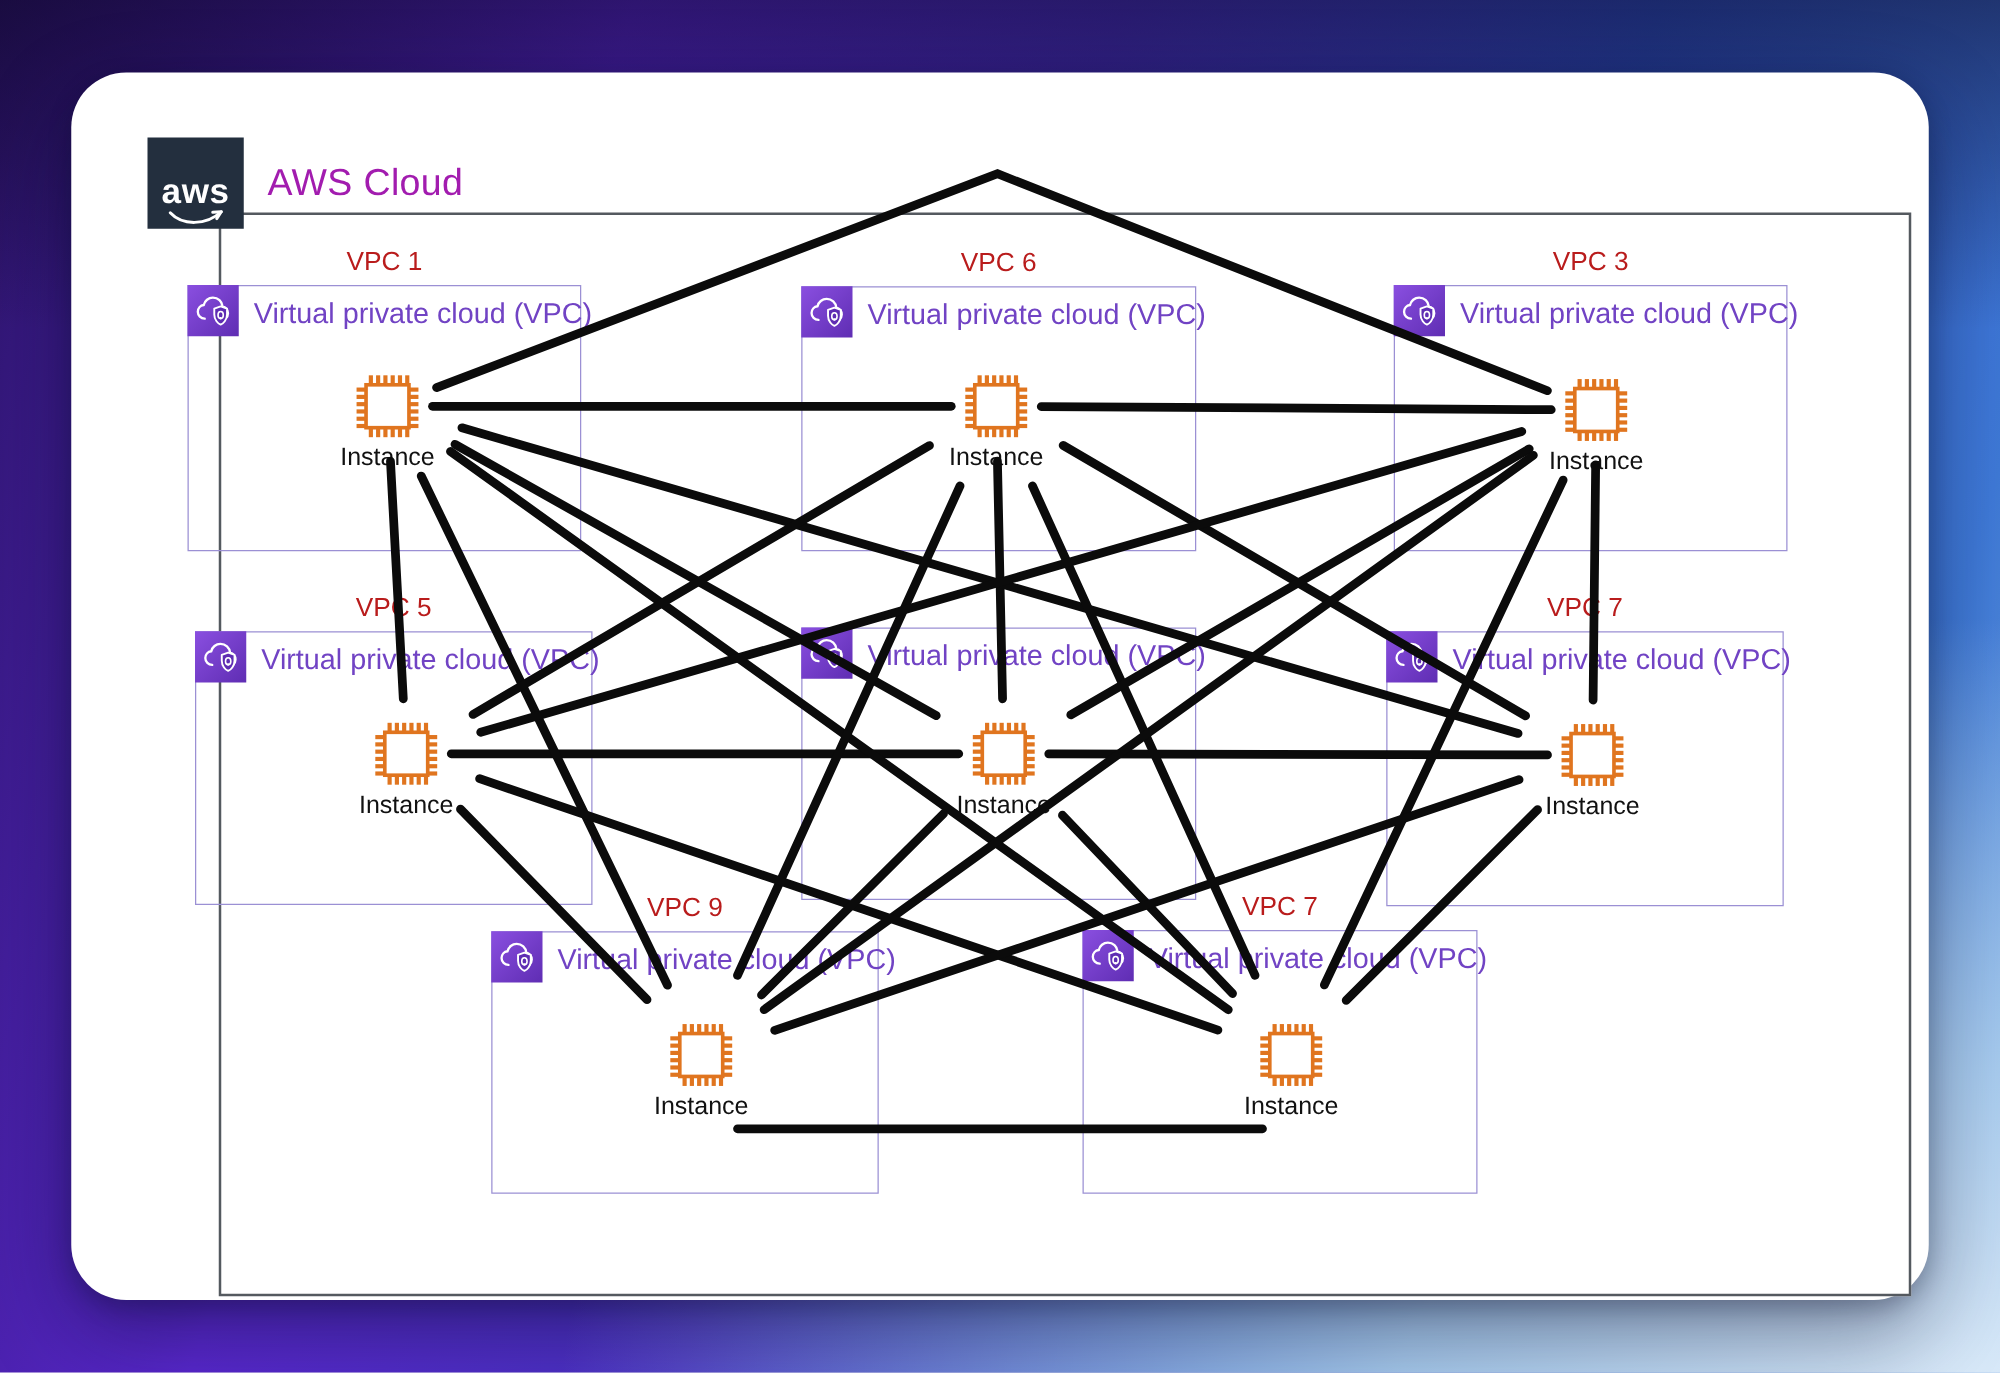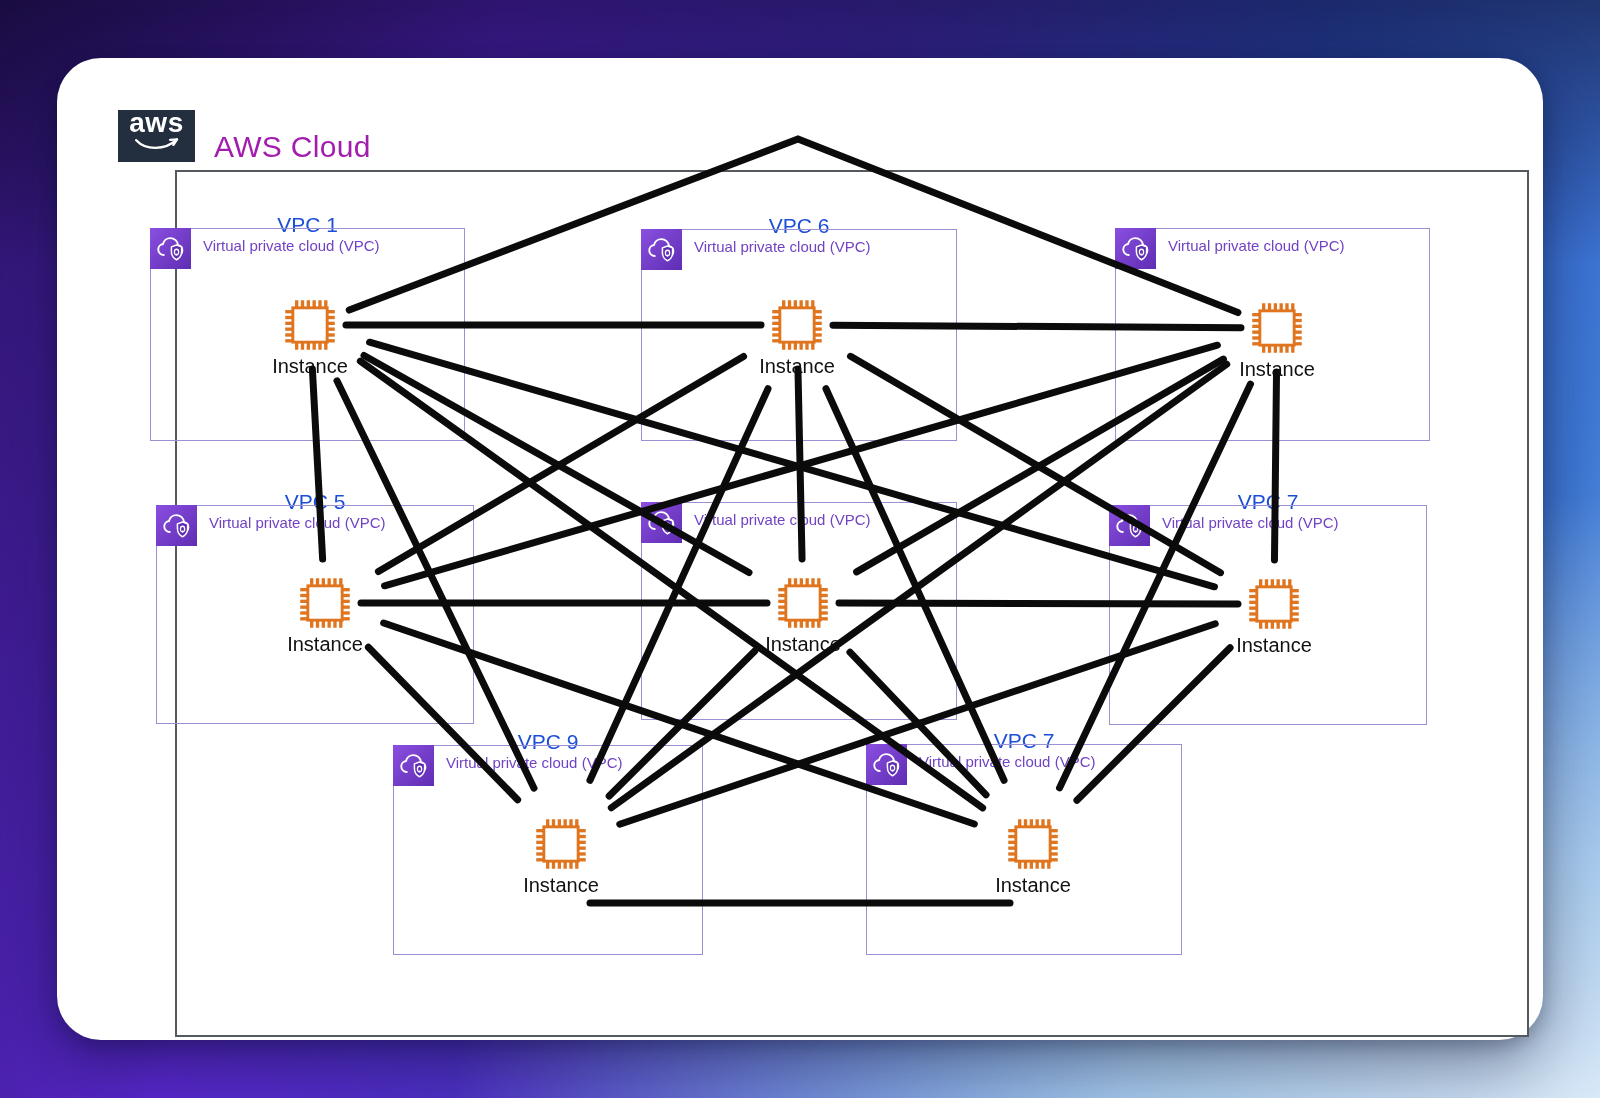--- a/index.html
+++ b/index.html
@@ -15,45 +15,45 @@
   .card{
     position:absolute;left:57px;top:58px;width:1486px;height:982px;
     background:#ffffff;border-radius:44px;
     box-shadow:0 26px 70px rgba(8,12,40,.45), 0 6px 18px rgba(8,12,40,.25);
   }
   .cloud-box{
     position:absolute;left:118px;top:112px;width:1354px;height:867px;
     border:2px solid var(--cloud-border,#54595f);background:#fff;box-sizing:border-box;
   }
   .aws-logo{
-    position:absolute;left:118px;top:110px;width:77px;height:52px;
+    position:absolute;left:118px;top:110px;width:77px;height:73px;
     background:var(--logo-bg,#232f3e);display:flex;flex-direction:column;
-    align-items:center;justify-content:flex-start;z-index:2;
+    align-items:center;justify-content:flex-end;z-index:2;
   }
   .aws-word{color:#fff;font-weight:bold;font-size:28px;line-height:26px;letter-spacing:.5px;}
   .aws-swoosh{width:50px;height:16px;margin-top:1px;}
   .cloud-title{
     position:absolute;left:214px;top:130px;font-size:30px;color:#a21caf;z-index:2;
     letter-spacing:.3px;
   }
   .vpc{position:absolute;inset:0;pointer-events:none;}
   .vpc-name{
-    position:absolute;text-align:center;font-size:21px;color:#1d4ed8;height:26px;line-height:26px;margin-top:15px;
+    position:absolute;text-align:center;font-size:21px;color:#b91c1c;height:26px;line-height:26px;
   }
   .vpc-box{
     position:absolute;border:1.5px solid var(--vpc-border,#9b90d4);box-sizing:border-box;background:transparent;
   }
   .vpc-badge{
     position:absolute;left:-1px;top:-1px;width:41px;height:41px;
     background:linear-gradient(135deg,var(--badge-1,#8a4fe0) 0%,var(--badge-2,#5f2db3) 100%);
     display:flex;align-items:center;justify-content:center;
   }
   .vpc-badge svg{width:34px;height:34px;}
   .vpc-head-label{
-    position:absolute;left:52px;top:8px;font-size:15px;color:var(--vpc-text,#7143c4);white-space:nowrap;
+    position:absolute;left:52px;top:8px;font-size:23px;color:var(--vpc-text,#7143c4);white-space:nowrap;
   }
   .chip{
     position:absolute;width:62px;height:62px;background:#fff;z-index:6;
     display:flex;align-items:center;justify-content:center;
   }
   .chip svg{width:52px;height:52px;}
   .inst-label{
     position:absolute;width:200px;text-align:center;font-size:20px;color:#111;z-index:1;
   }
   #edges{
@@ -166,20 +166,21 @@
               <rect x="38.6" y="41.5" width="3.2" height="7.3" fill="#e0751f"></rect>
               <rect x="1.2" y="38.6" width="7.3" height="3.2" fill="#e0751f"></rect>
               <rect x="41.5" y="38.6" width="7.3" height="3.2" fill="#e0751f"></rect>
             </g>
       </svg>
     </div>
     <div class="inst-label" style="left: 697px; top: 355px;">Instance</div>
   </div>
 
   <div class="vpc">
+    <div class="vpc-name" style="left: 1115px; top: 197px; width: 315px;">VPC 3</div>
     <div class="vpc-box" style="left: 1115px; top: 228px; width: 315px; height: 213px;">
       <div class="vpc-badge">
         <svg viewBox="0 0 40 40">
           <path d="M11.5 27 C7.9 27 5 24.1 5 20.5 C5 17.2 7.4 14.5 10.6 14.1 C11.5 10.2 15 7.2 19.2 7.2 C24 7.2 27.9 10.9 28.3 15.5 C31.2 16.1 33.4 18.7 33.4 21.8 C33.4 23.7 32.6 25.4 31.3 26.6" fill="none" stroke="#fff" stroke-width="2.2" stroke-linecap="round"></path>
           <path class="shield" d="M20.5 17.5 L26.5 15.4 L32.5 17.5 V23 C32.5 28.2 28.9 31.6 26.5 32.6 C24.1 31.6 20.5 28.2 20.5 23 Z" fill="#5f2db3" stroke="#fff" stroke-width="1.8" stroke-linejoin="round"></path>
           <ellipse cx="26.5" cy="23.6" rx="2.5" ry="3.3" fill="none" stroke="#fff" stroke-width="1.5"></ellipse>
           <line x1="26.5" y1="25.4" x2="26.5" y2="27.6" stroke="#fff" stroke-width="1.3"></line>
         </svg>
       </div>
       <div class="vpc-head-label">Virtual private cloud (VPC)</div>

